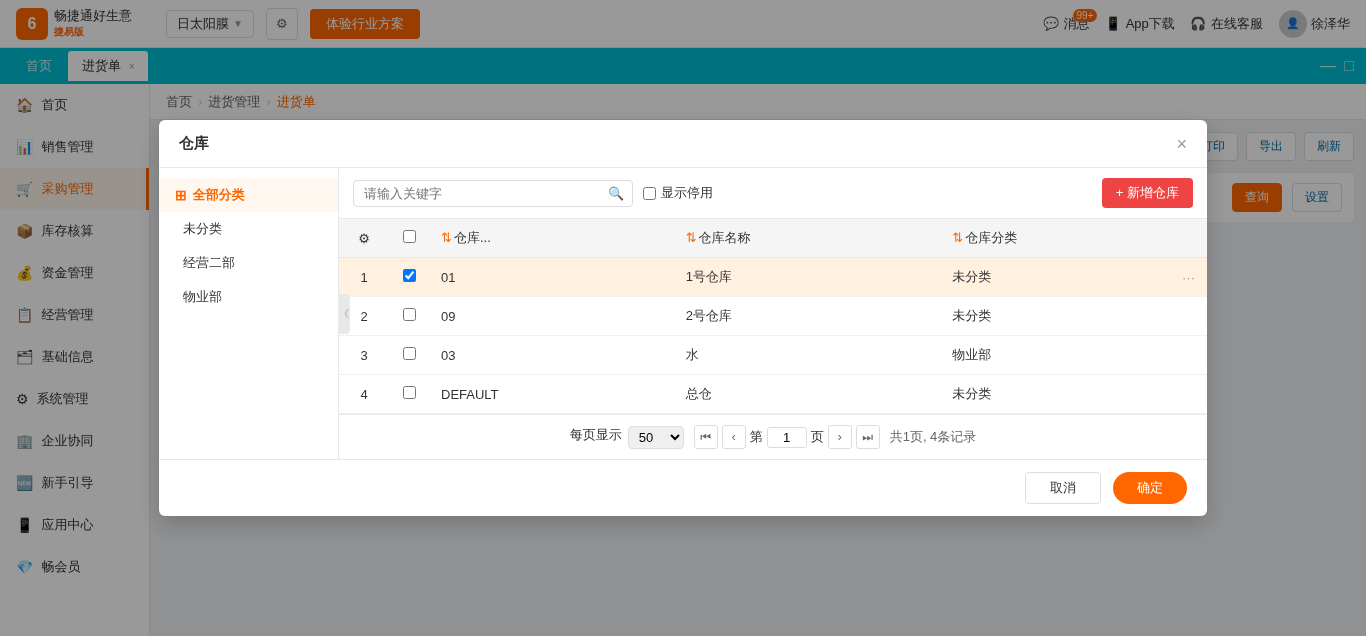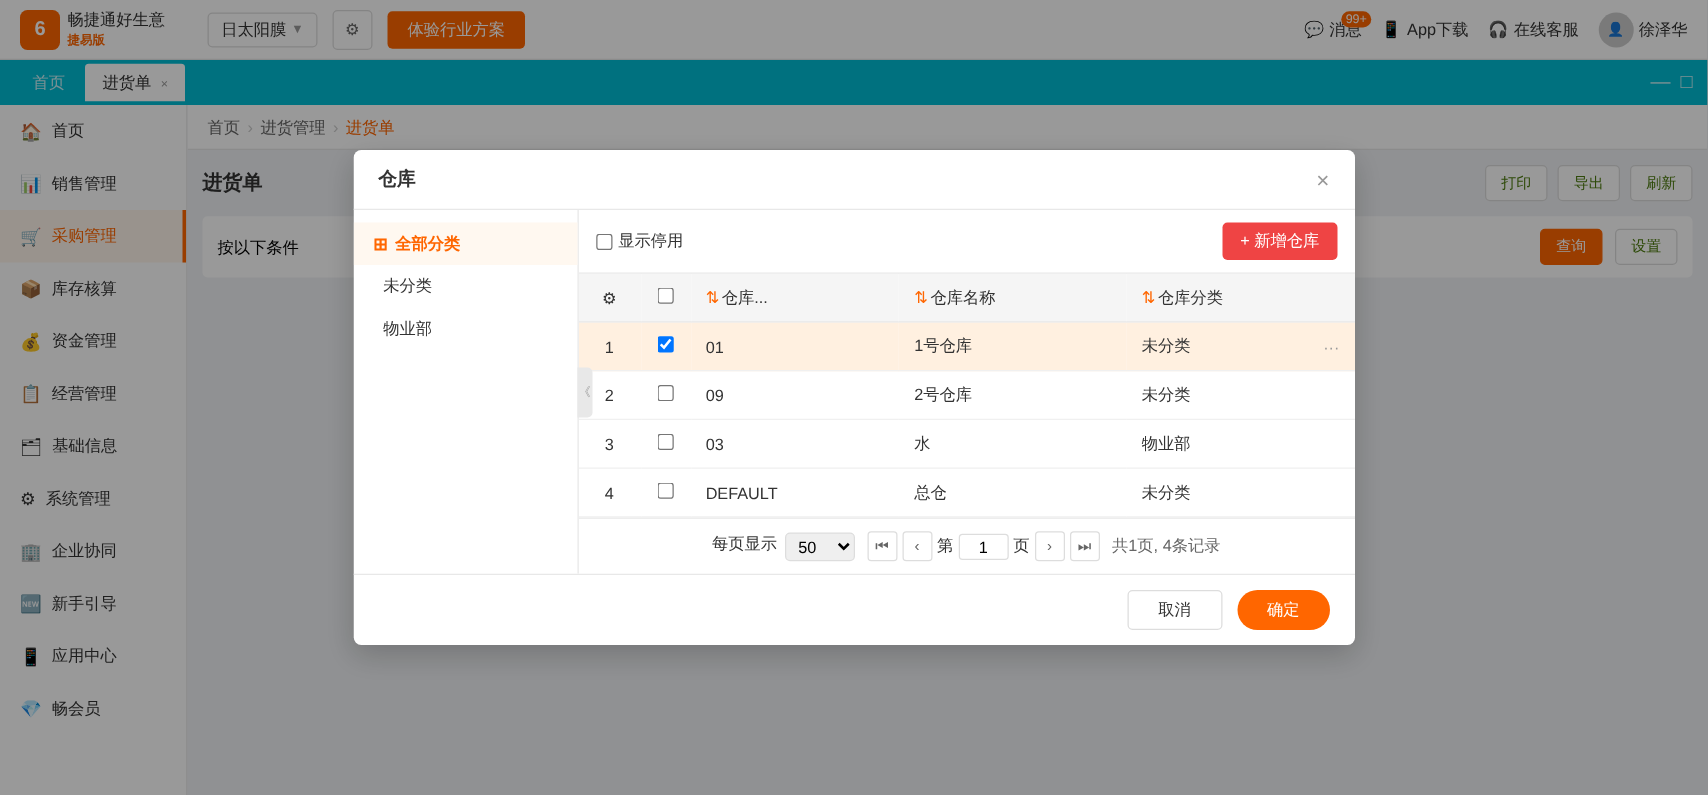--- a/index.html
+++ b/index.html
@@ -124,42 +124,42 @@
       flex: 1;
       overflow: auto;
     }
     .page-title-bar {
       display: flex; align-items: center; justify-content: space-between;
       margin-bottom: 12px;
     }
     .page-title { font-size: 16px; font-weight: bold; color: #333; }
     .toolbar-btn {
       padding: 5px 12px; border: 1px solid #ddd; border-radius: 4px;
-      background: #fff; cursor: pointer; color: #4d7c0f; font-size: 12px;
+      background: #fff; cursor: pointer; color: #0369a1; font-size: 12px;
     }
     .toolbar-btn.orange { background: #f60; color: #fff; border-color: #f60; }
 
     .filter-bar {
       background: #fff; padding: 10px 12px;
       border-radius: 4px; margin-bottom: 12px;
       display: flex; align-items: center; gap: 10px;
     }
 
     
     .overlay {
       position: fixed; top: 0; left: 0; right: 0; bottom: 0;
       background: rgba(0,0,0,0.4); z-index: 100;
       display: flex; align-items: center; justify-content: center;
     }
 
     
     .modal {
       background: #fff;
       border-radius: 6px;
-      width: 801px;
+      width: 1048px;
       max-height: 560px;
       display: flex; flex-direction: column;
       box-shadow: 0 8px 24px rgba(0,0,0,0.2);
     }
     .modal-header {
       display: flex; align-items: center; justify-content: space-between;
       padding: 14px 20px;
       border-bottom: 1px solid #e8e8e8;
     }
     .modal-title { font-size: 15px; font-weight: bold; color: #333; }
@@ -496,30 +496,37 @@
 
       <div class="left-panel">
         <div class="category-header">
           <span class="category-icon">⊞</span>
           <span>全部分类</span>
         </div>
         <div class="category-item">
           <span>未分类</span>
         </div>
         <div class="category-item">
+          <span>经营二部</span>
+        </div>
+        <div class="category-item">
           <span>物业部</span>
         </div>
         <div class="collapse-btn">
           <span>《</span>
         </div>
       </div>
 
       <div class="right-panel">
 
         <div class="right-toolbar">
+          <div class="search-input-wrap">
+            <input type="text" placeholder="请输入关键字" style="">
+            <span class="search-icon-btn">🔍</span>
+          </div>
           <label class="show-disabled checkbox-label">
             <input type="checkbox" style="">
             <span>显示停用</span>
           </label>
           <button class="add-btn">+ 新增仓库</button>
         </div>
 
         <div class="modal-table">
           <table>
             <thead>

